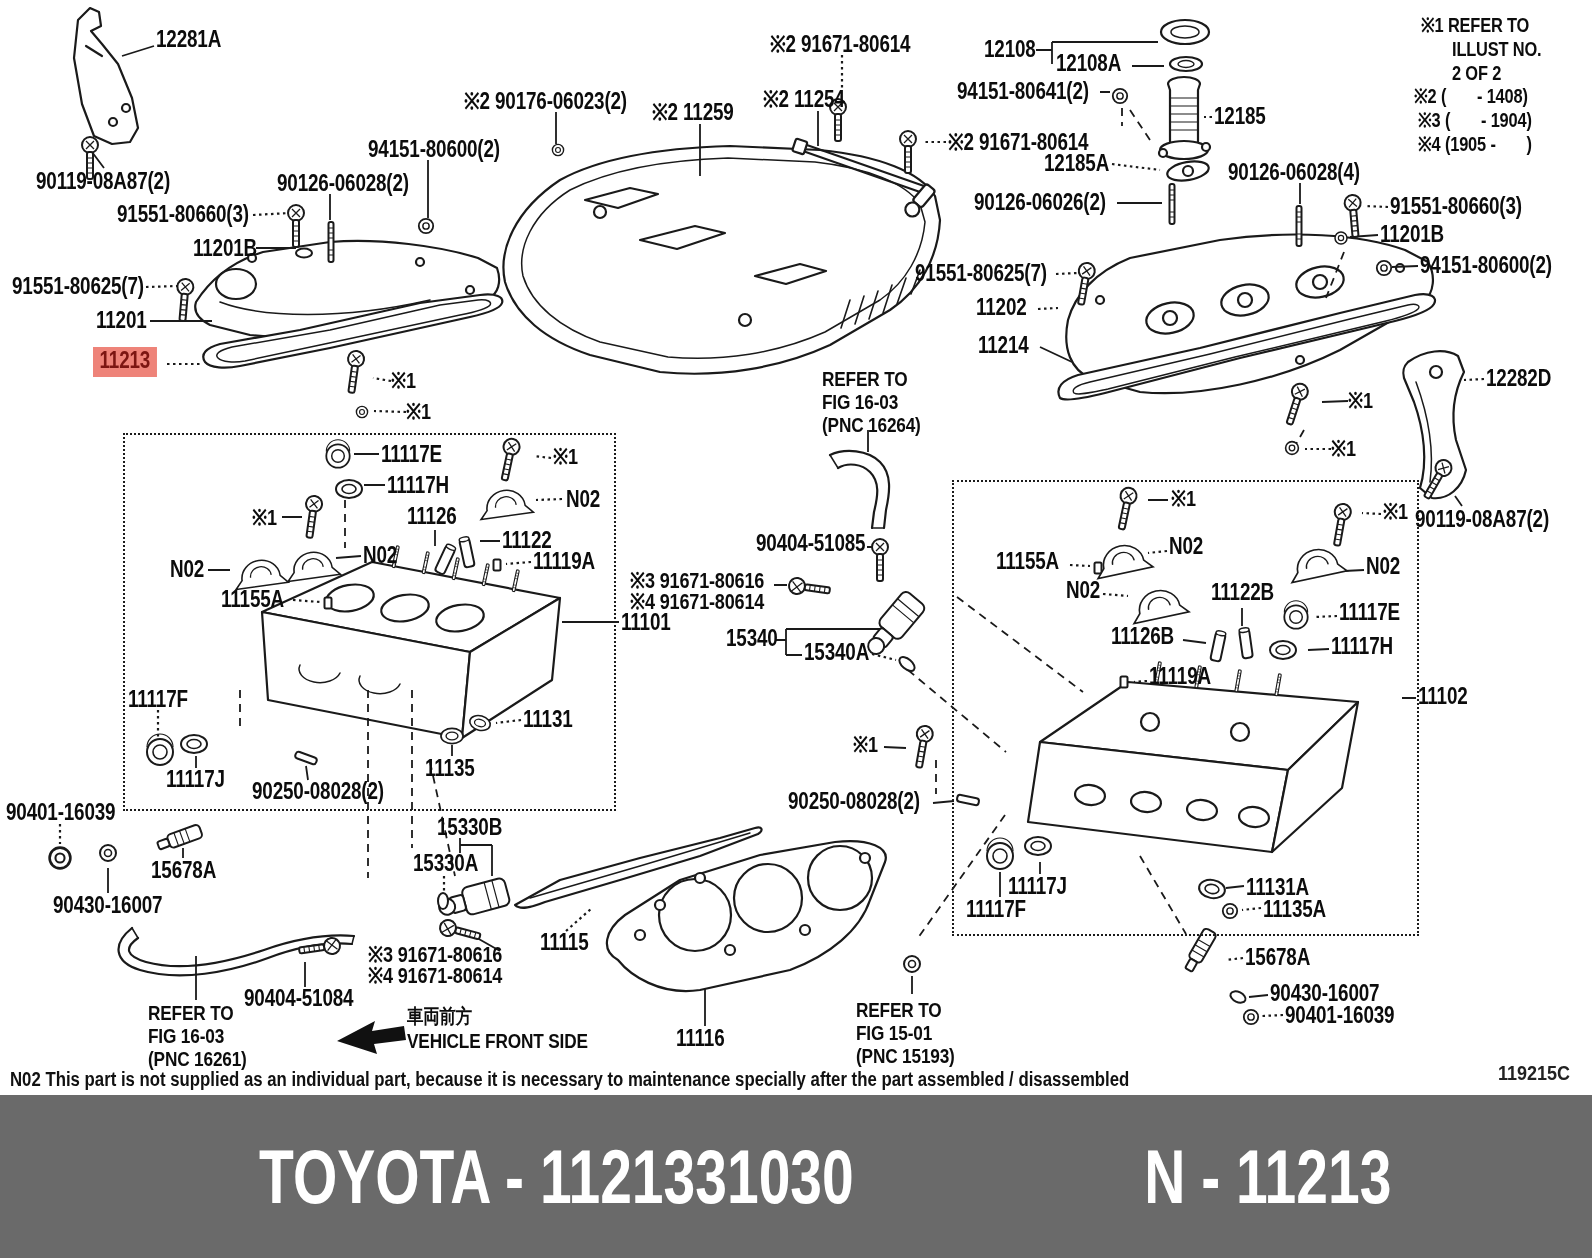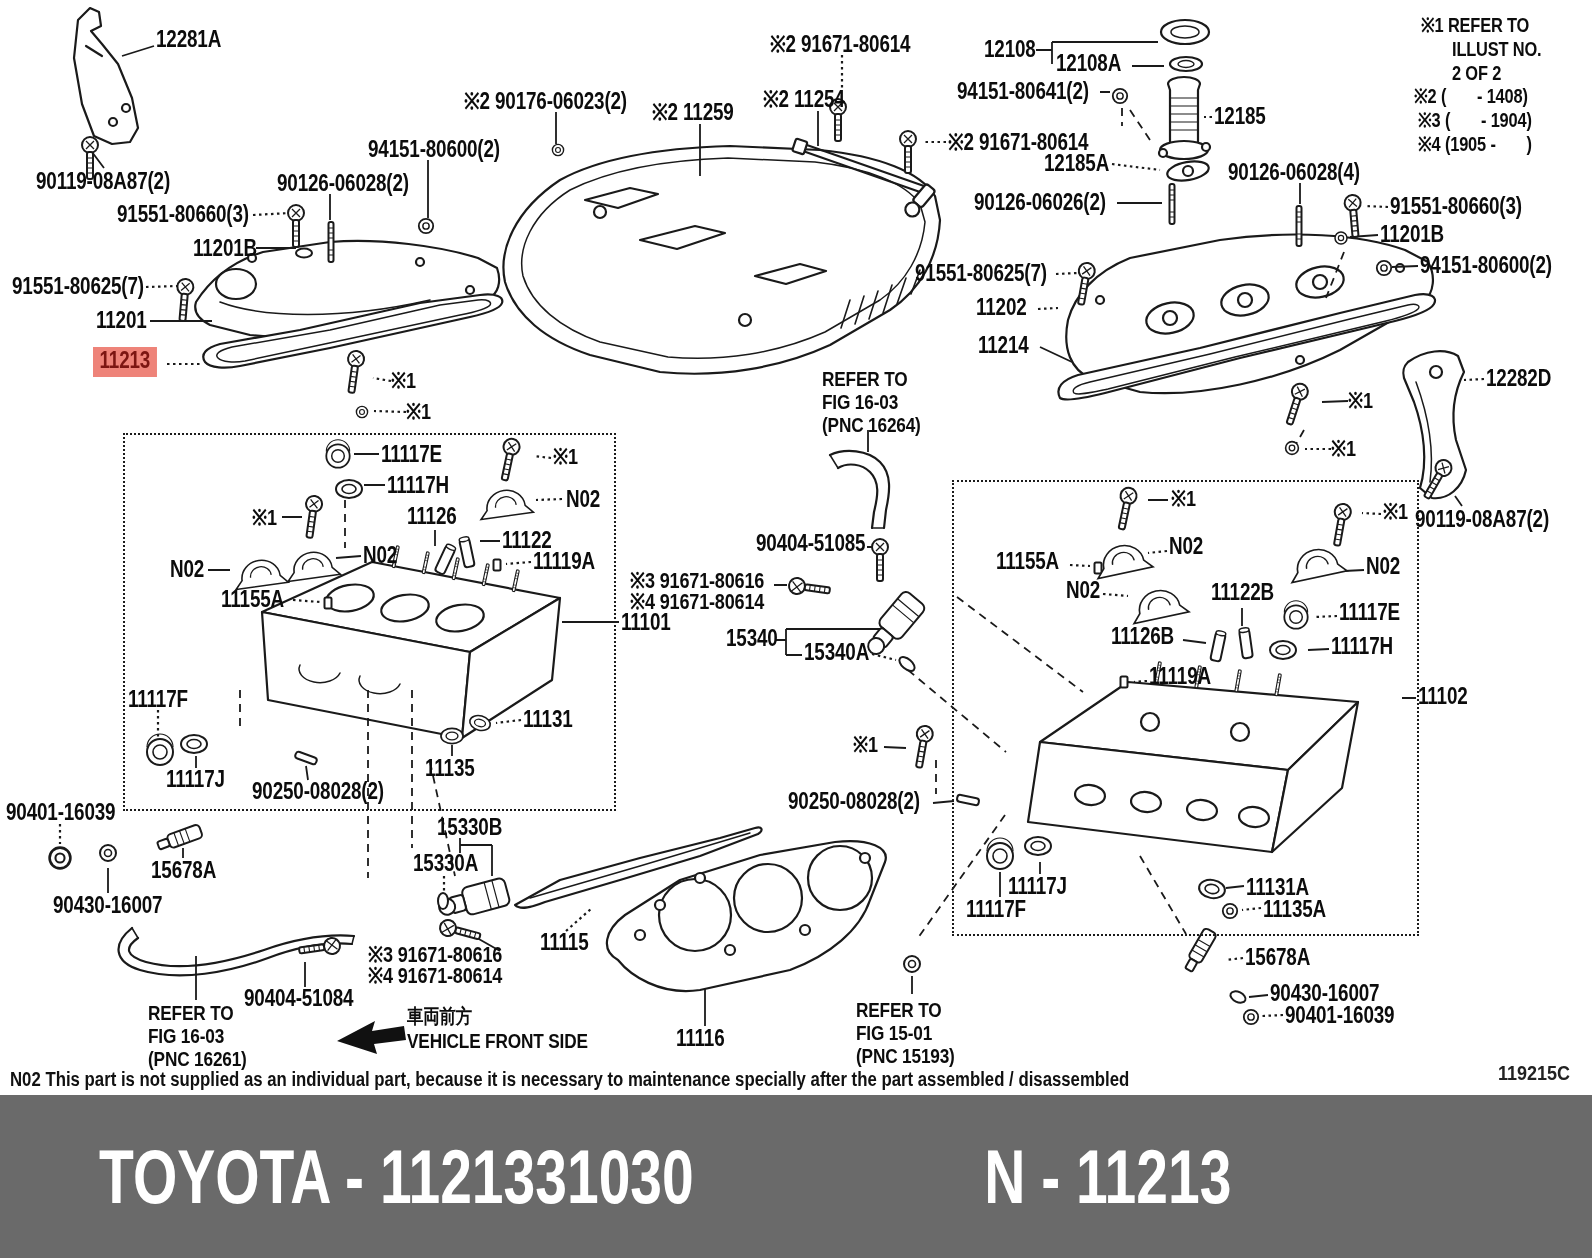--- a/index.html
+++ b/index.html
@@ -12,21 +12,21 @@
   .lbl.mark{font-size:22px;}
   .lbl.note{font-size:21px;white-space:pre-line;line-height:1.1;}
   .lbl.legend{font-size:20px;}
   .lbl.jp{font-size:20px;}
   .lbl.hl{background:#ee8379;color:#7c1612;padding:2px 8px 4px 8px;}
   .footnote{position:absolute;left:10px;top:1068px;font-weight:bold;font-size:19.5px;color:#111;
             transform:scaleX(.86);transform-origin:0 0;white-space:nowrap;}
   .sheetcode{position:absolute;left:1498px;top:1062px;font-weight:bold;font-size:20px;color:#222;
              transform:scaleX(.9);transform-origin:0 0;}
   .banner{position:absolute;left:0;bottom:0;width:100%;height:163px;background:#6a6a6a;
-          display:flex;align-items:center;justify-content:flex-start;gap:150px;}
+          display:flex;align-items:center;justify-content:center;gap:150px;}
   .banner span{color:#fff;font-size:76px;font-weight:bold;white-space:nowrap;
                transform:scaleX(.75);letter-spacing:0;}
 </style>
 </head>
 <body>
 
 <div class="page">
   <div class="stage">
 
     <svg class="art" width="1592" height="1095" viewBox="0 0 1592 1095">

